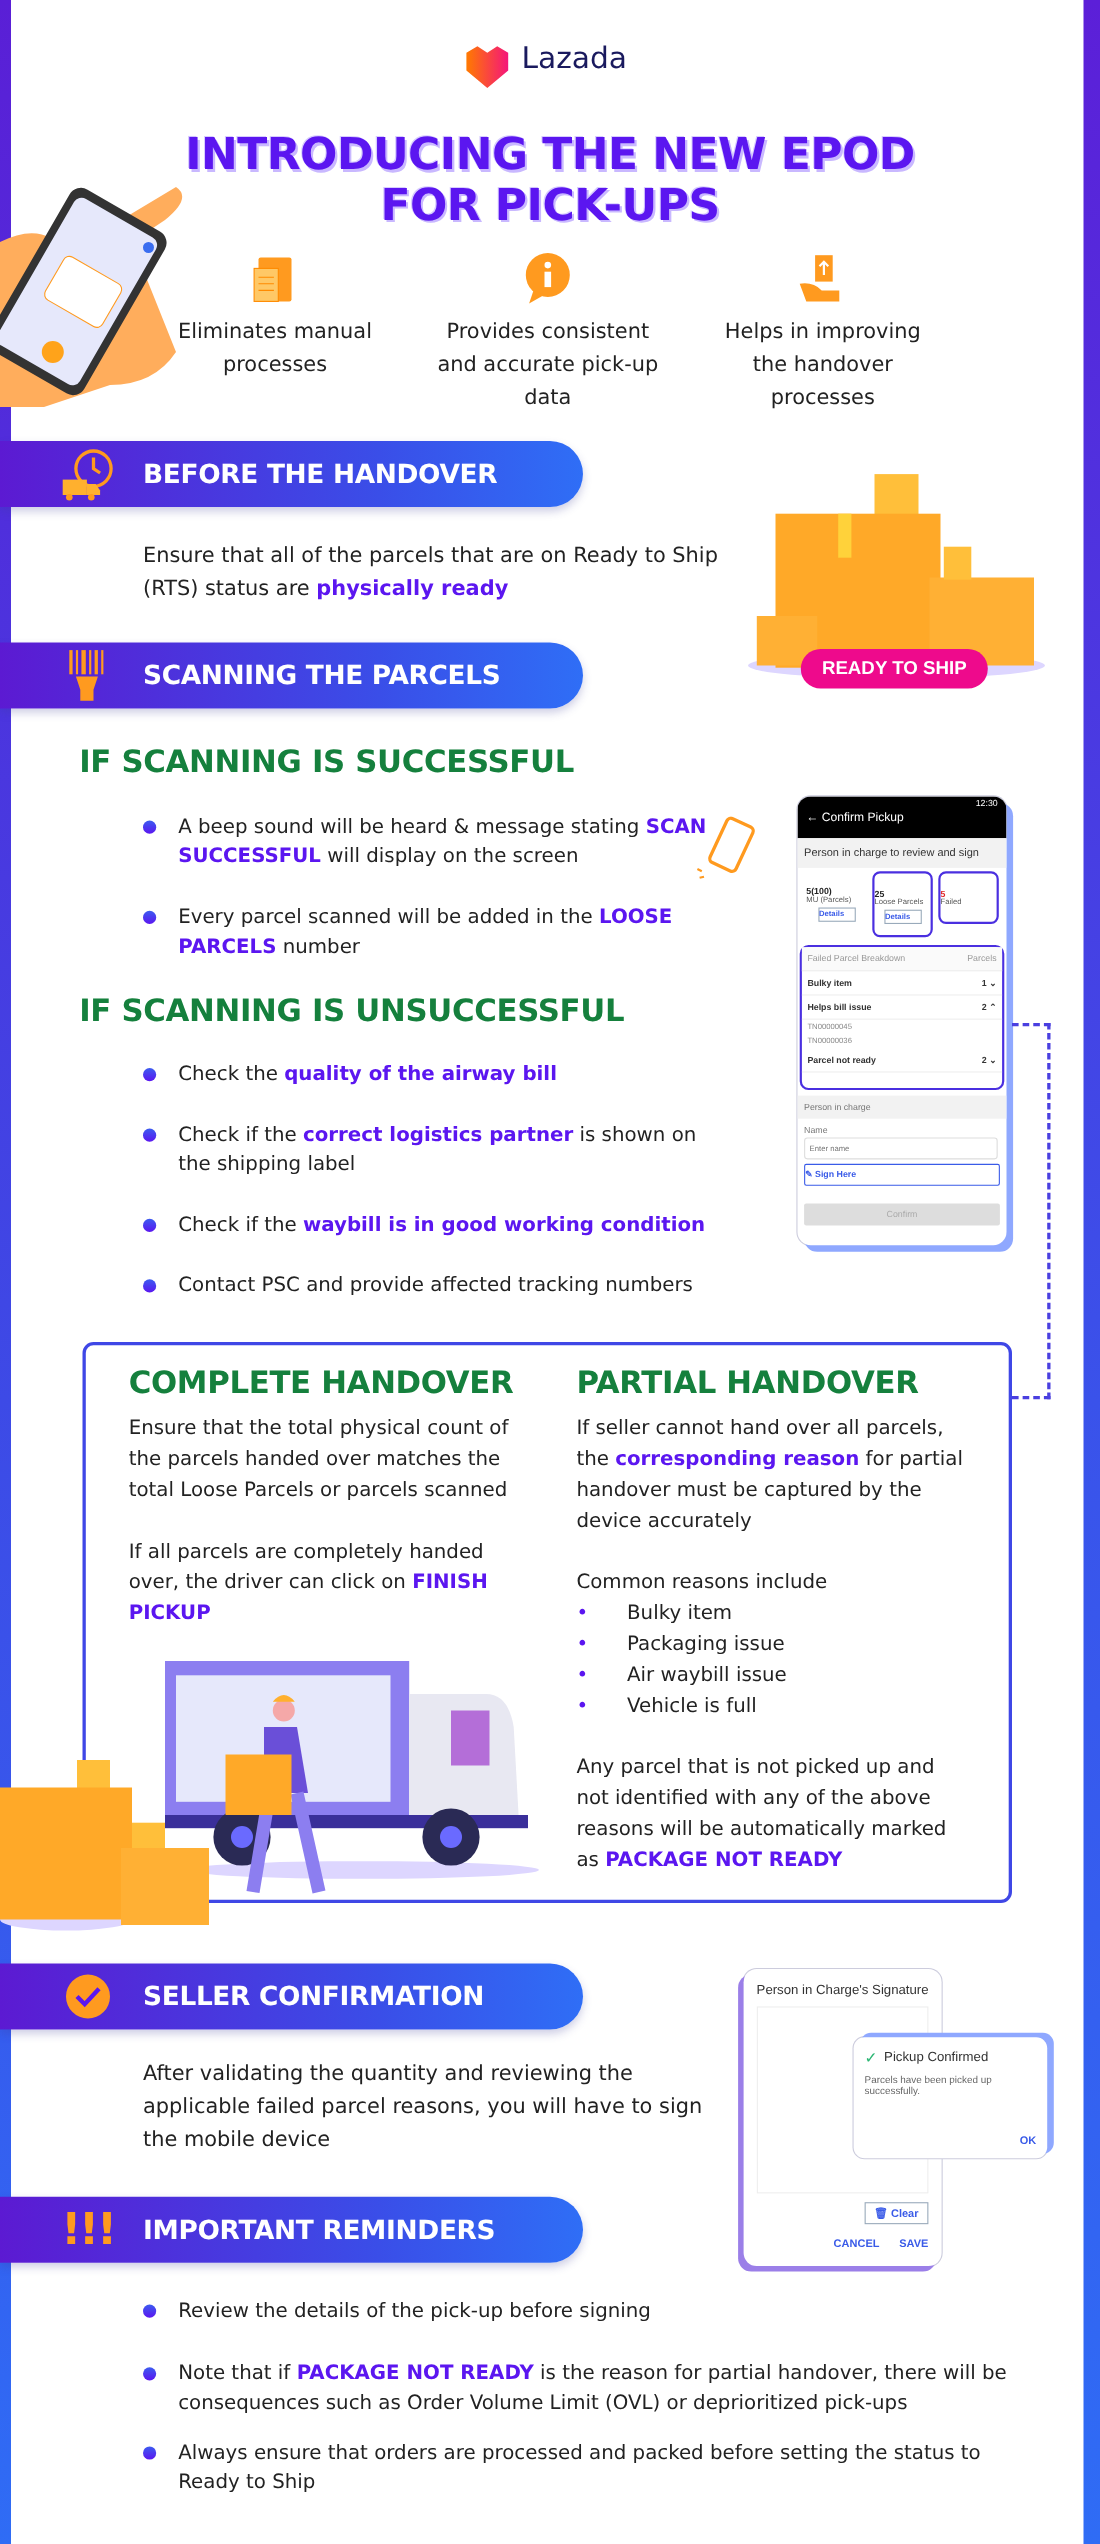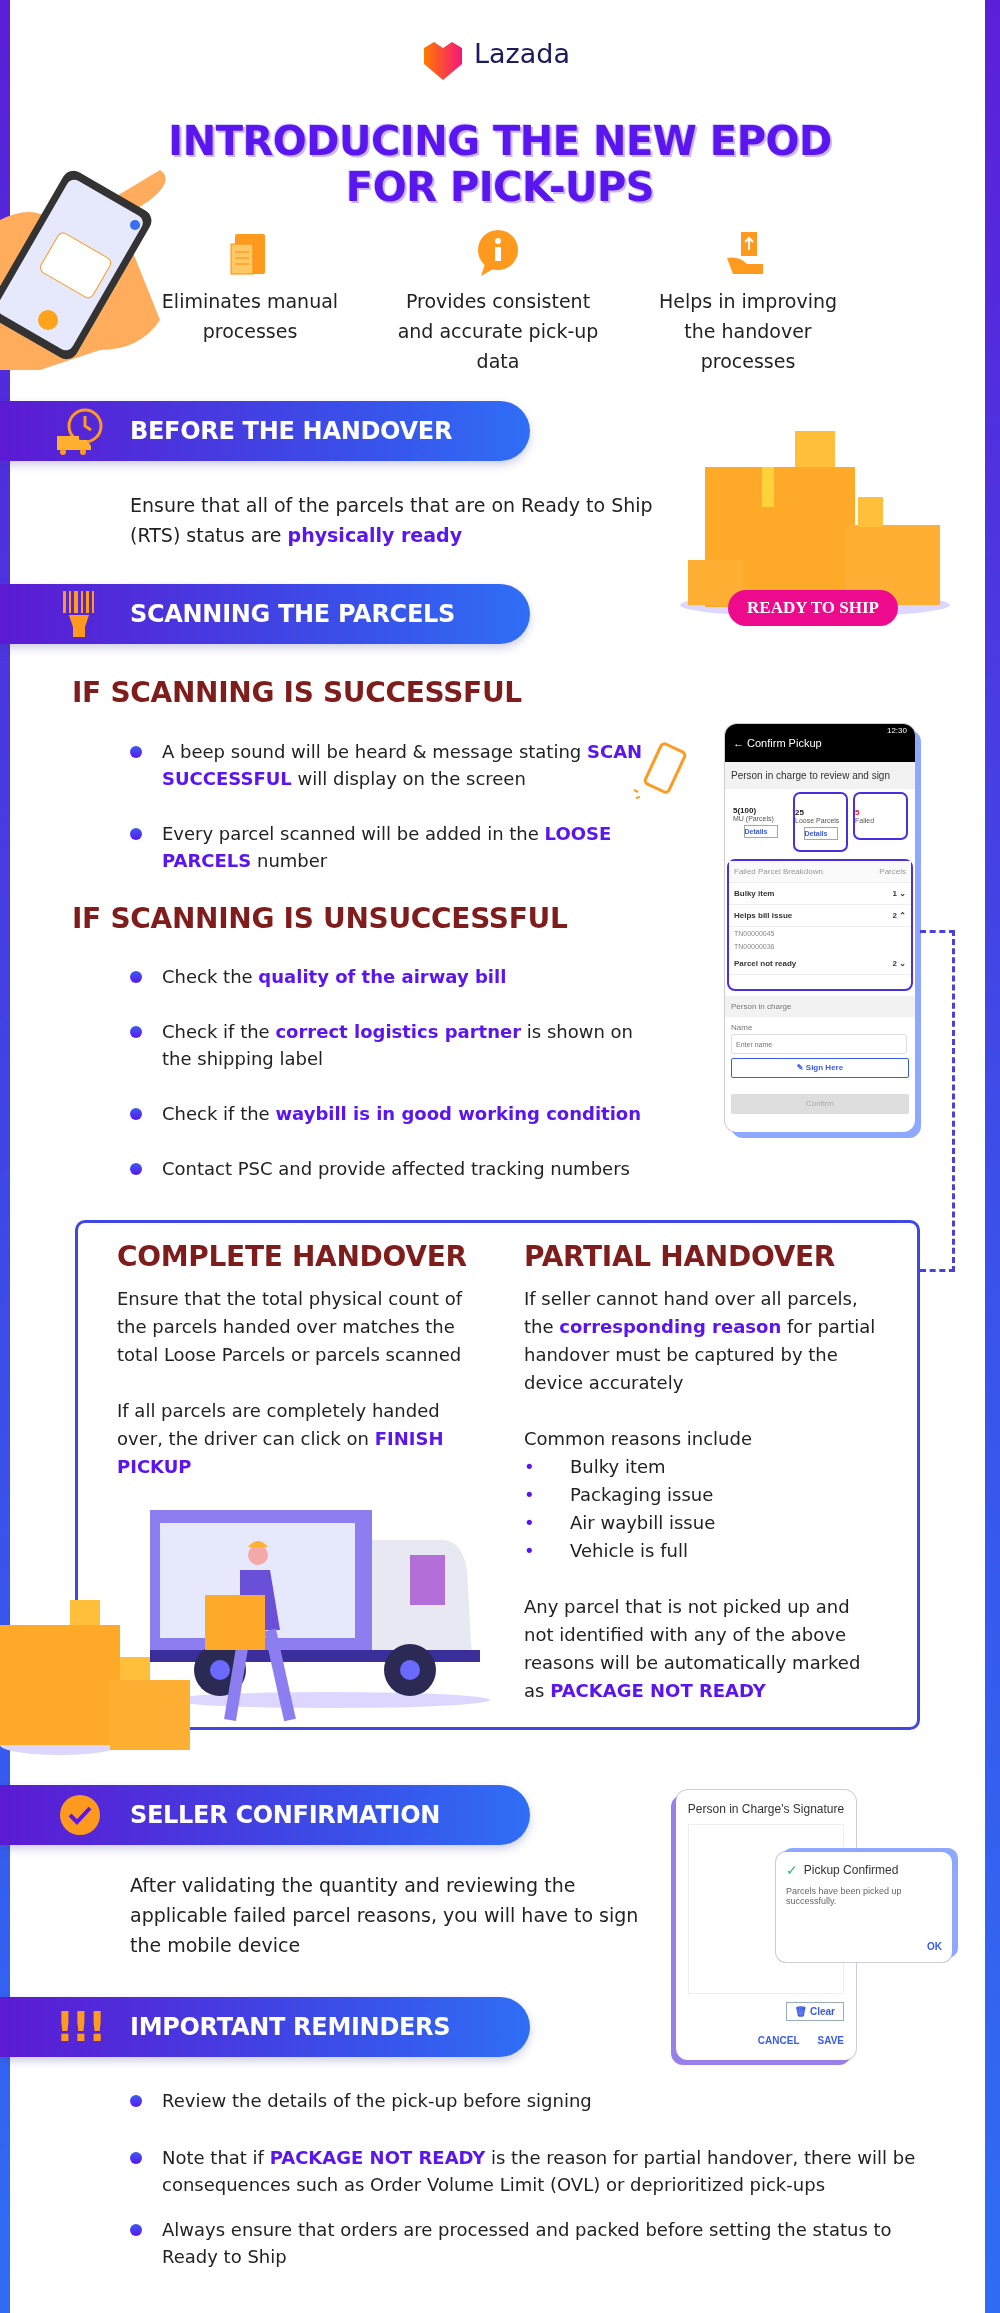--- a/index.html
+++ b/index.html
@@ -11,26 +11,26 @@
 .logo-mark{width:46px;height:46px}
 .logo-text{font-size:27px;color:#1a1a5e;font-family:"DejaVu Sans",sans-serif}
 .title{left:0;width:1000px;top:118px;text-align:center;font-family:"DejaVu Sans",sans-serif;font-weight:900;font-size:40px;line-height:46px;color:#5b16f0;text-shadow:2px 2px 0 #c9b8ff,-1px -1px 0 #d7ccff;letter-spacing:-0.5px}
 .benefit{width:210px;text-align:center;font-family:"DejaVu Sans",sans-serif;font-size:19px;line-height:30px;color:#222}
 .benefit .ic{display:block;margin:0 auto 8px;width:50px;height:50px}
 .banner{left:0;width:530px;height:60px;border-radius:0 30px 30px 0;background:linear-gradient(90deg,#5c1ad2,#3a4ee8 65%,#2f6ef6);box-shadow:0 4px 8px rgba(60,60,150,.25);display:flex;align-items:center}
 .banner .bicon{width:60px;height:50px;margin-left:50px;display:flex;align-items:center;justify-content:center}
 .banner .btxt{margin-left:20px;color:#fff;font-family:"DejaVu Sans",sans-serif;font-weight:900;font-size:24px;letter-spacing:-0.3px}
 .body-text{font-family:"DejaVu Sans",sans-serif;font-size:19px;line-height:30px;color:#222}
 .hl{color:#5b16f0;font-weight:bold}
-.h2{font-family:"DejaVu Sans",sans-serif;font-weight:900;font-size:28px;color:#7f1d1d;letter-spacing:-0.3px}
+.h2{font-family:"DejaVu Sans",sans-serif;font-weight:900;font-size:28px;color:#15803d;letter-spacing:-0.3px}
 ul.blt{list-style:none}
 ul.blt li{position:relative;padding-left:32px;font-family:"DejaVu Sans",sans-serif;font-size:18px;line-height:27px;color:#222}
 ul.blt li::before{content:"";position:absolute;left:0;top:8px;width:12px;height:12px;border-radius:50%;background:linear-gradient(#3c5cf0,#5b16f0)}
 .handover-box{left:75px;top:1220px;width:845px;height:510px;border:3px solid #3f47e6;border-radius:10px;background:#fff}
-.rts{left:728px;top:590px;width:170px;height:36px;border-radius:18px;background:#ee0a8c;color:#fff;font-family:Liberation Serif, serif;font-weight:900;font-size:17px;display:flex;align-items:center;justify-content:center}
+.rts{left:728px;top:590px;width:170px;height:36px;border-radius:18px;background:#ee0a8c;color:#fff;font-family:Liberation Sans, sans-serif;font-weight:900;font-size:17px;display:flex;align-items:center;justify-content:center}
 .phone{left:725px;top:724px;width:190px;height:408px;border-radius:12px;background:#fff;box-shadow:6px 6px 0 #8fa8ff,0 0 0 1px #ccd;overflow:hidden;font-family:"Liberation Sans",sans-serif}
 .phone .top{background:#000;color:#fff;height:38px;padding:2px 8px;font-size:10px}
 .phone .top .st{text-align:right;font-size:8px}
 .phone .top .tl{font-size:11px;margin-top:2px}
 .phone .sub{background:#f2f2f2;font-size:10px;color:#333;padding:8px 6px}
 .stat{position:absolute;top:68px;width:55px;height:60px;font-size:7px;color:#555;border-radius:7px}
 .stat.box{border:2px solid #4a2fe0}
 .stat .n{font-weight:bold;color:#222;font-size:8px;margin-top:14px}
 .stat .dt{margin:3px auto 0;border:1px solid #9ab;color:#3a5be8;width:34px;font-size:7px;font-weight:bold;padding:2px 0}
 .fb{position:absolute;left:2px;top:135px;width:186px;height:132px;border:2px solid #4a2fe0;border-radius:8px;font-size:8px}
@@ -207,21 +207,21 @@
     <div class="tn">TN00000036</div>
     <div class="r">
         <span>Parcel not ready</span>
         <span><span>2</span> ⌄</span>
       </div>
   </div>
   <div style="position:absolute;top:272px;left:0;width:190px;font-size:8px;color:#777">
     <div style="background:#f2f2f2;padding:6px">Person in charge</div>
     <div style="padding:6px 6px 2px">Name</div>
     <input style="margin: 0px 6px; width: 176px; height: 20px; border: 1px solid rgb(221, 221, 221); border-radius: 3px; font-size: 7px; padding: 0px 4px;" placeholder="Enter name">
-    <div style="margin:4px 6px;height:20px;border:1px solid #3a5be8;color:#3a5be8;font-weight:bold;text-align:center;line-height:18px;border-radius:2px"><span>✎</span> <span>Sign Here</span></div>
+    <div style="margin:4px 6px;height:20px;border:1px solid #3a5be8;color:#3a5be8;font-weight:bold;text-align:left;line-height:18px;border-radius:2px"><span>✎</span> <span>Sign Here</span></div>
     <div style="margin:16px 6px 0;height:20px;background:#ddd;color:#aaa;text-align:center;line-height:20px;border-radius:2px">Confirm</div>
   </div>
 </div>
 
 <div class="abs dotted"></div>
 
 <div class="abs handover-box"></div>
 <div class="abs h2" style="left:117px;top:1240px">COMPLETE HANDOVER</div>
 <div class="abs body-text" style="left:117px;top:1285px;width:370px;font-size:18px;line-height:28px">
   <div>Ensure that the total physical count of the parcels handed over matches the total Loose Parcels or parcels scanned</div>

